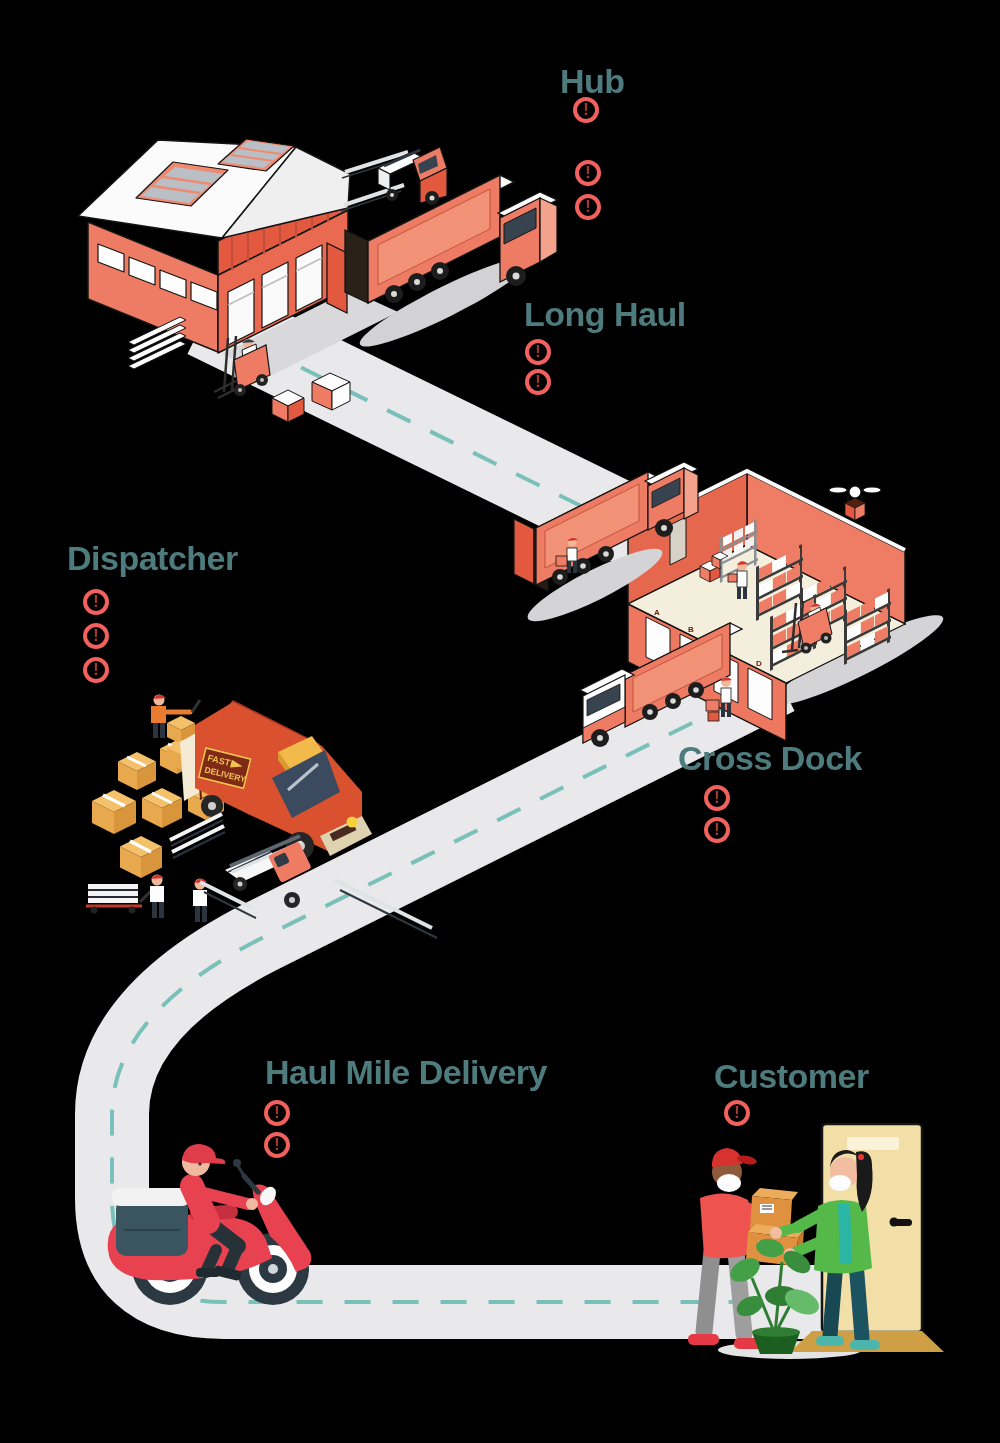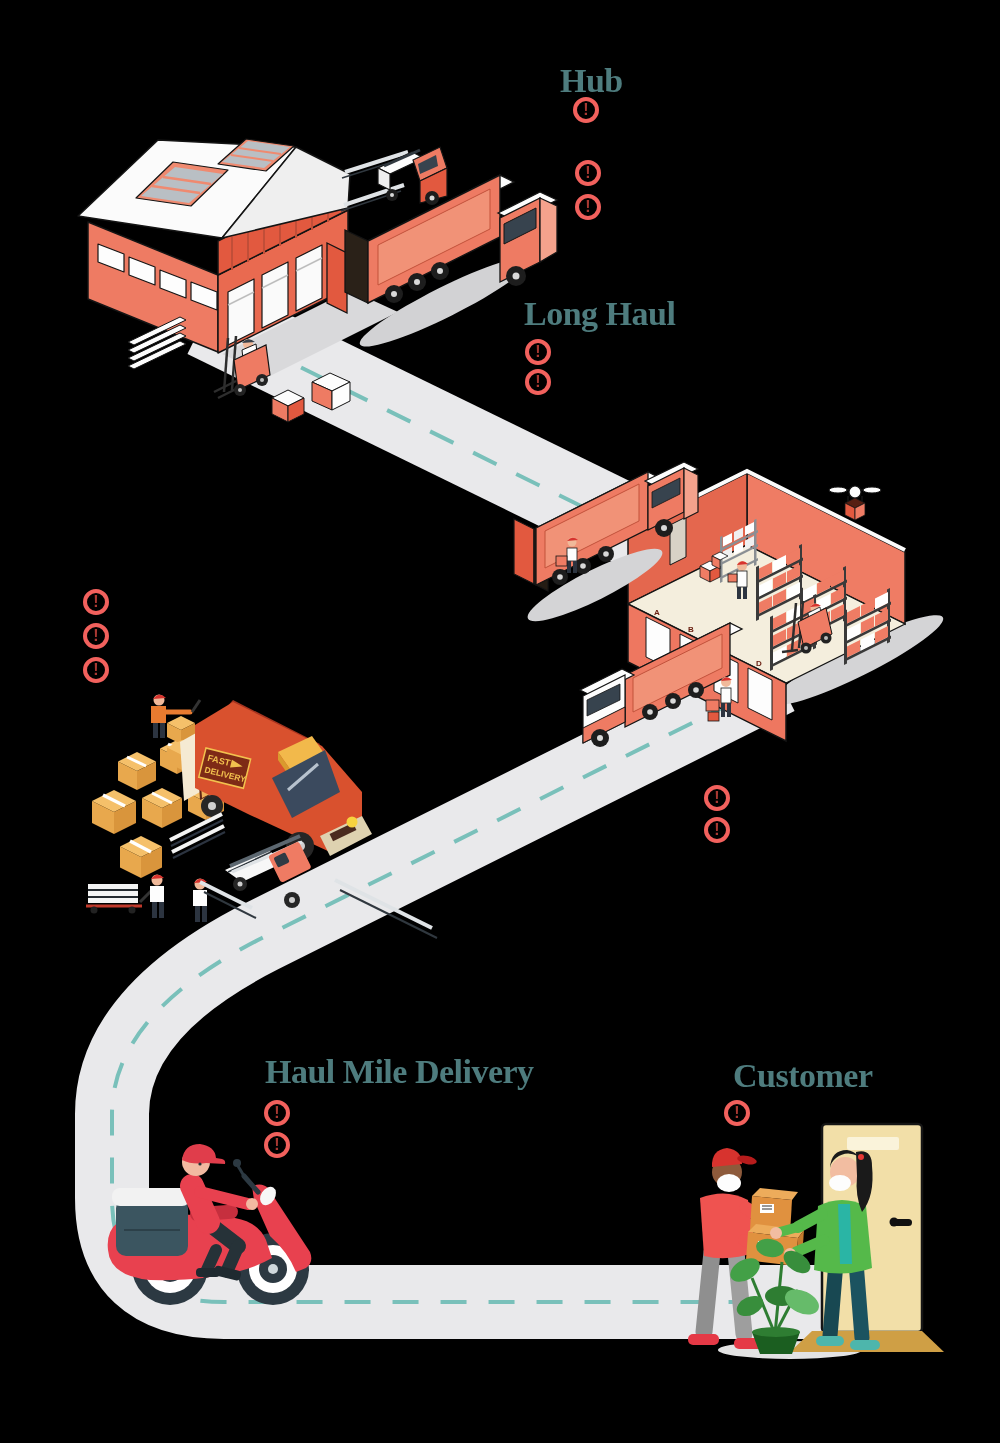--- a/index.html
+++ b/index.html
@@ -1,20 +1,20 @@
 <!DOCTYPE html>
 <html><head>
 <meta charset="utf-8">
 <style>
   html,body{margin:0;padding:0;background:#000;}
   .canvas{position:relative;width:1000px;height:1443px;background:#000;overflow:hidden;
           font-family:"Liberation Sans",sans-serif;}
   svg.scene{position:absolute;left:0;top:0;}
   .stage-label{position:absolute;font-weight:800;font-size:34px;color:#4e7c7e;
-               letter-spacing:-0.5px;line-height:1;white-space:nowrap;font-family:Liberation Serif, serif;}
+               letter-spacing:-0.5px;line-height:1;white-space:nowrap;}
   .alert{position:absolute;width:26px;height:26px;box-sizing:border-box;
          border:4px solid #f2615d;border-radius:50%;color:#a83832;
          font-size:16px;font-weight:800;display:flex;align-items:center;
          justify-content:center;line-height:1;padding-bottom:1px;background:transparent;}
 </style>
 </head>
 <body>
 
 <div class="canvas">
 
@@ -598,43 +598,45 @@
     </div>
 
   <div class="stage-label" style="left:524px;top:297px">Long Haul</div>
   <div class="alert" style="left:525px;top:339px">
       <span>!</span>
     </div>
   <div class="alert" style="left:525px;top:369px">
       <span>!</span>
     </div>
 
+  <div class="stage-label" style="left:67px;top:541px">Dispatcher</div>
   <div class="alert" style="left:83px;top:589px">
       <span>!</span>
     </div>
   <div class="alert" style="left:83px;top:623px">
       <span>!</span>
     </div>
   <div class="alert" style="left:83px;top:657px">
       <span>!</span>
     </div>
 
+  <div class="stage-label" style="left:678px;top:741px">Cross Dock</div>
   <div class="alert" style="left:704px;top:785px">
       <span>!</span>
     </div>
   <div class="alert" style="left:704px;top:817px">
       <span>!</span>
     </div>
 
   <div class="stage-label" style="left:265px;top:1055px">Haul Mile Delivery</div>
   <div class="alert" style="left:264px;top:1100px">
       <span>!</span>
     </div>
   <div class="alert" style="left:264px;top:1132px">
       <span>!</span>
     </div>
 
-  <div class="stage-label" style="left:733px;top:1059px">Customer</div>
+  <div class="stage-label" style="left:714px;top:1059px">Customer</div>
   <div class="alert" style="left:724px;top:1100px">
       <span>!</span>
     </div>
 
 </div>
 
 </body></html>

